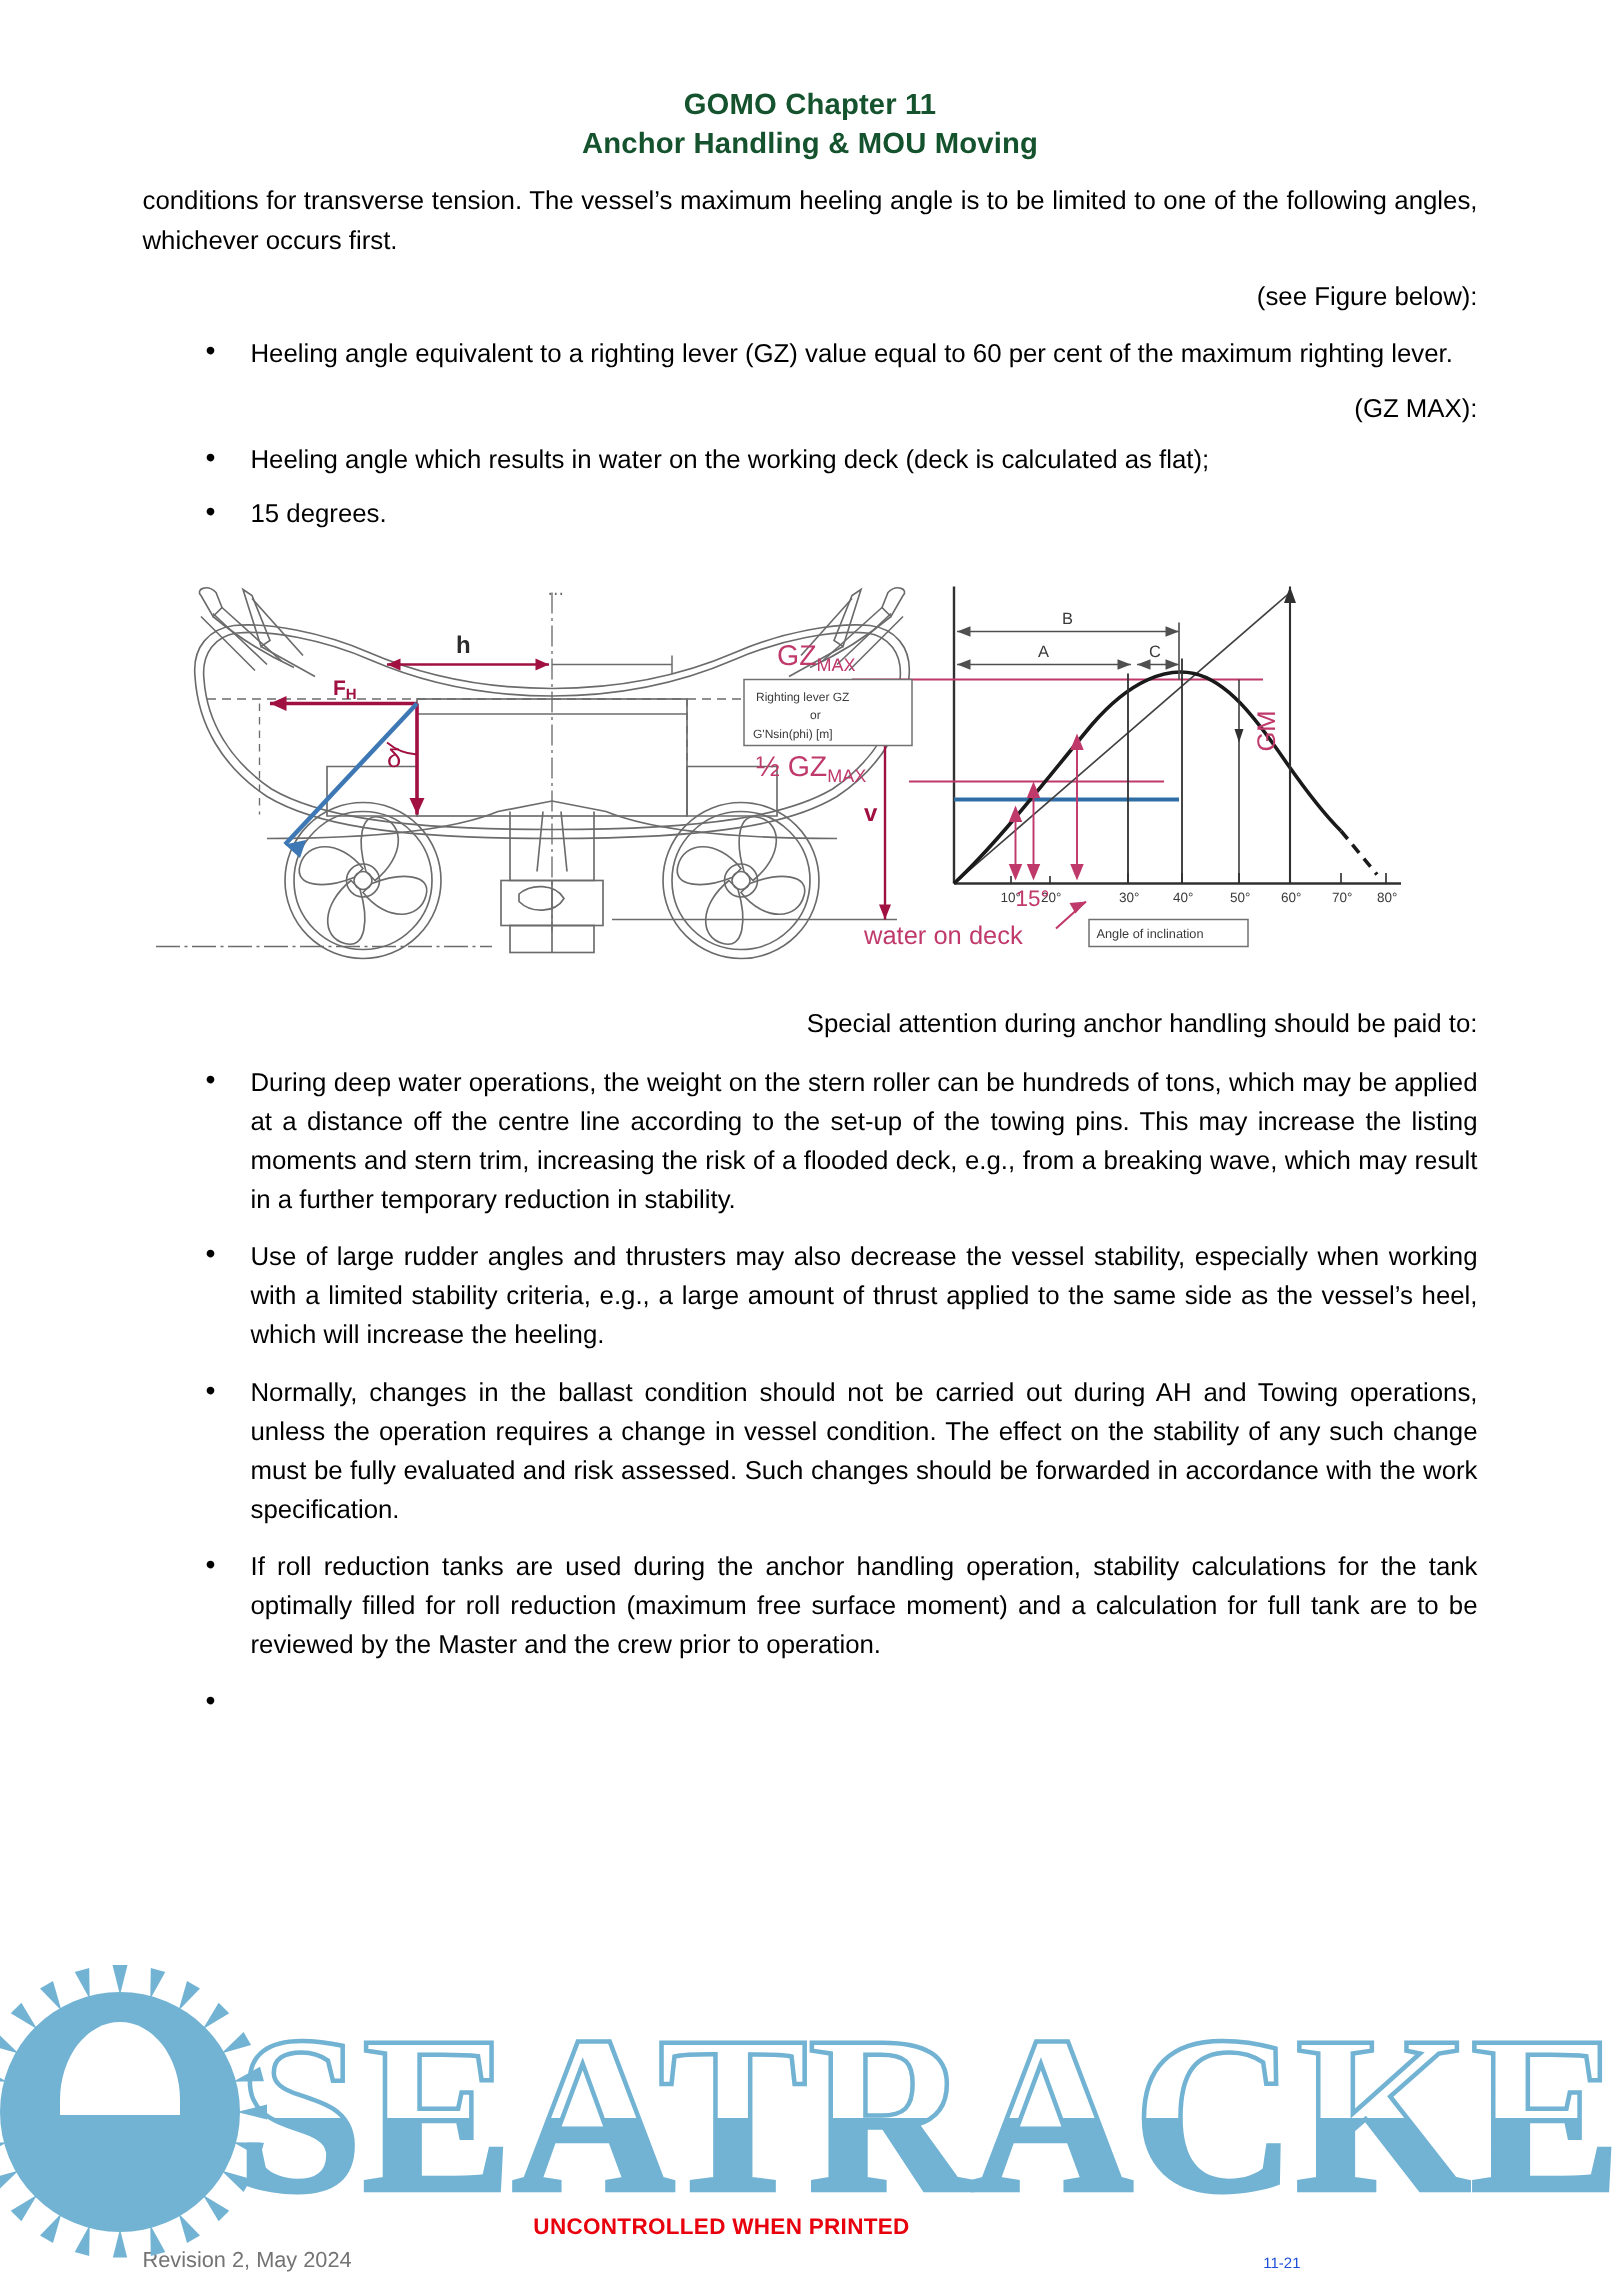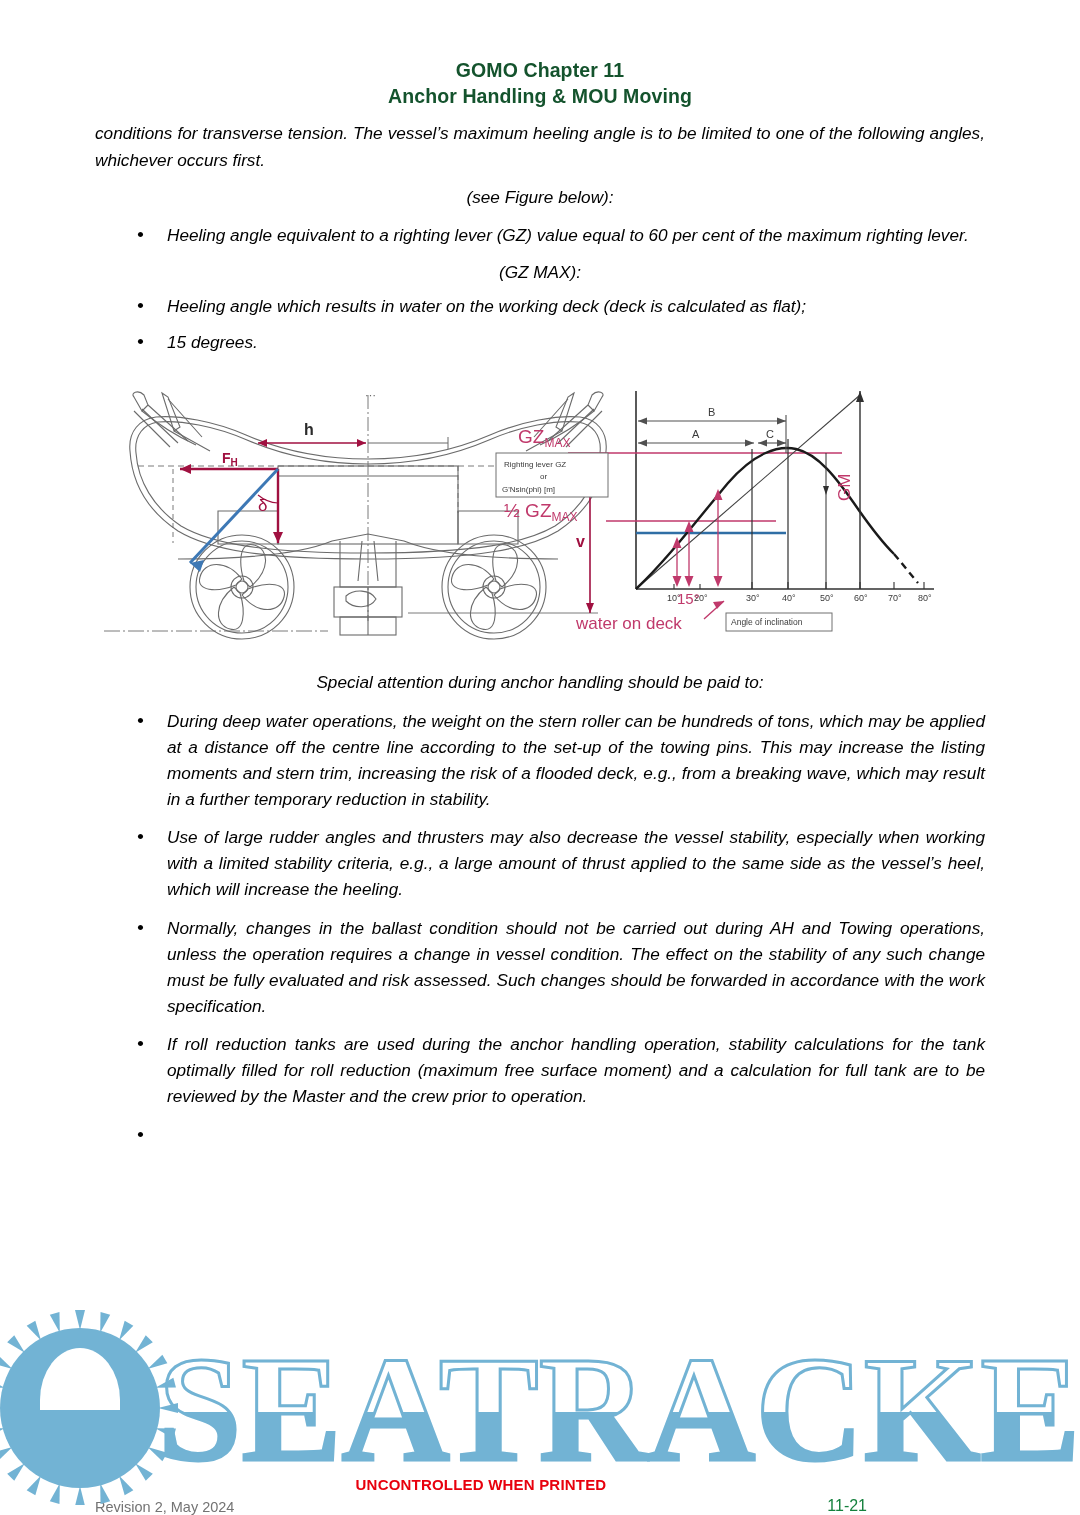--- a/index.html
+++ b/index.html
@@ -26,27 +26,26 @@
     font-size: 19.5px;
     font-weight: bold;
     color: #14532d;
     letter-spacing: 0.1px;
   }
 
   
   .content {
     margin: 0 95px 0 95px;
     width: 890px;
-    font-style: italic;
   }
   .para {
     font-size: 17.2px;
     line-height: 1.52;
     margin: 11px 0 0 0;
-    text-align: center;
+    text-align: right;
   }
   .para.just { text-align: justify; }
 
   ul.bullets {
     list-style: none;
     margin: 6px 0 0 0;
     padding: 0;
   }
   ul.bullets li {
     position: relative;
@@ -97,22 +96,22 @@
     text-align: center;
     font-size: 15px;
     font-weight: bold;
     color: #e8000d;
     letter-spacing: 0.2px;
   }
   .foot-right {
     position: absolute;
     right: 95px;
     bottom: 0;
-    font-size: 16px;
-    color: #15803d;
+    font-size: 10px;
+    color: #1d4ed8;
   }
 
   
   .watermark {
     position: absolute;
     left: 0;
     bottom: 10px;
     width: 1080px;
     height: 205px;
     pointer-events: none;

